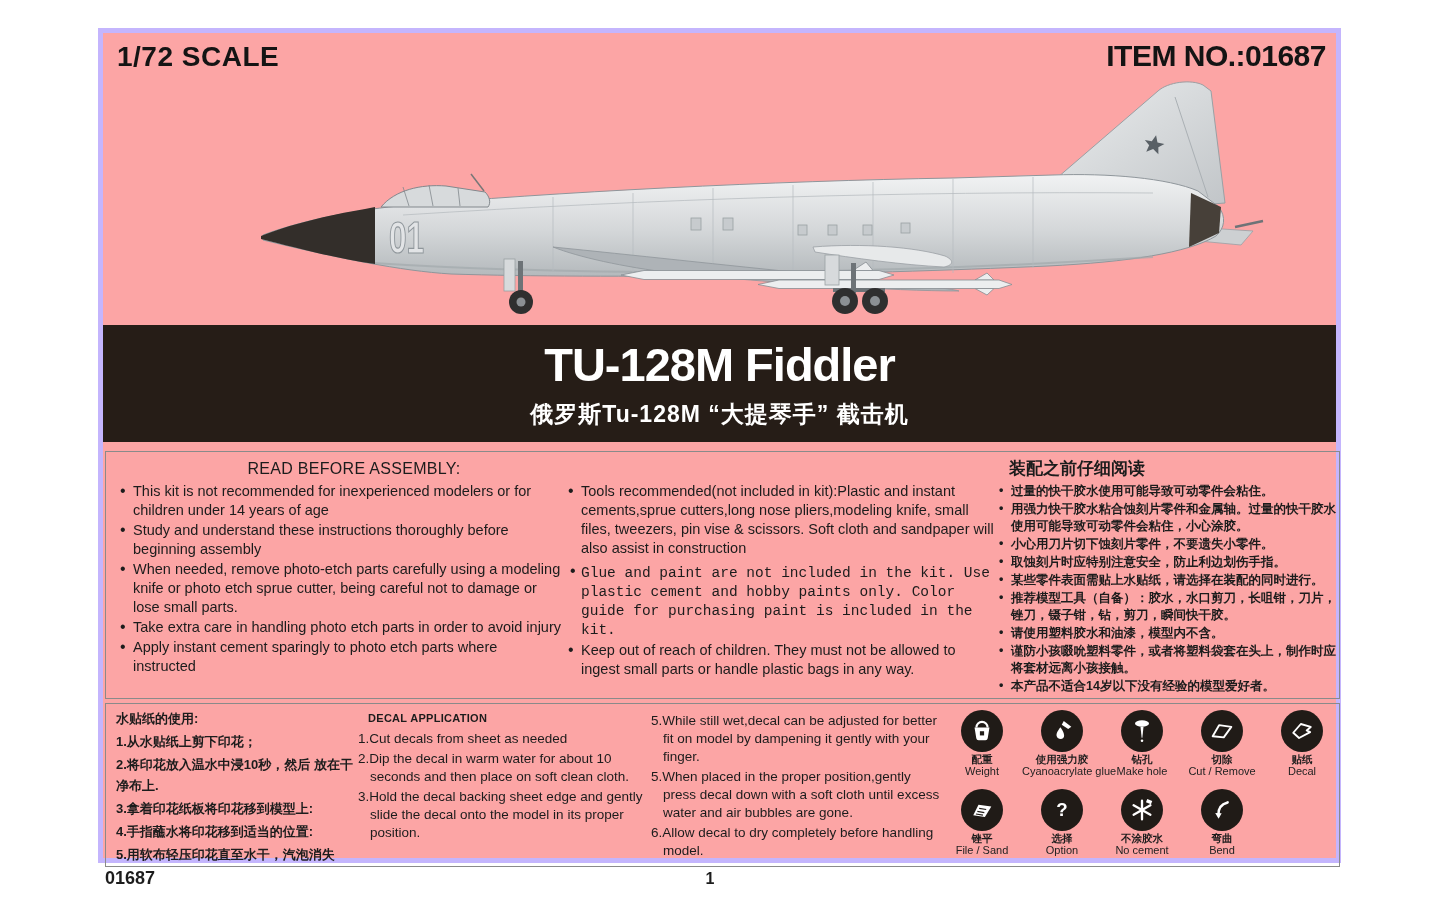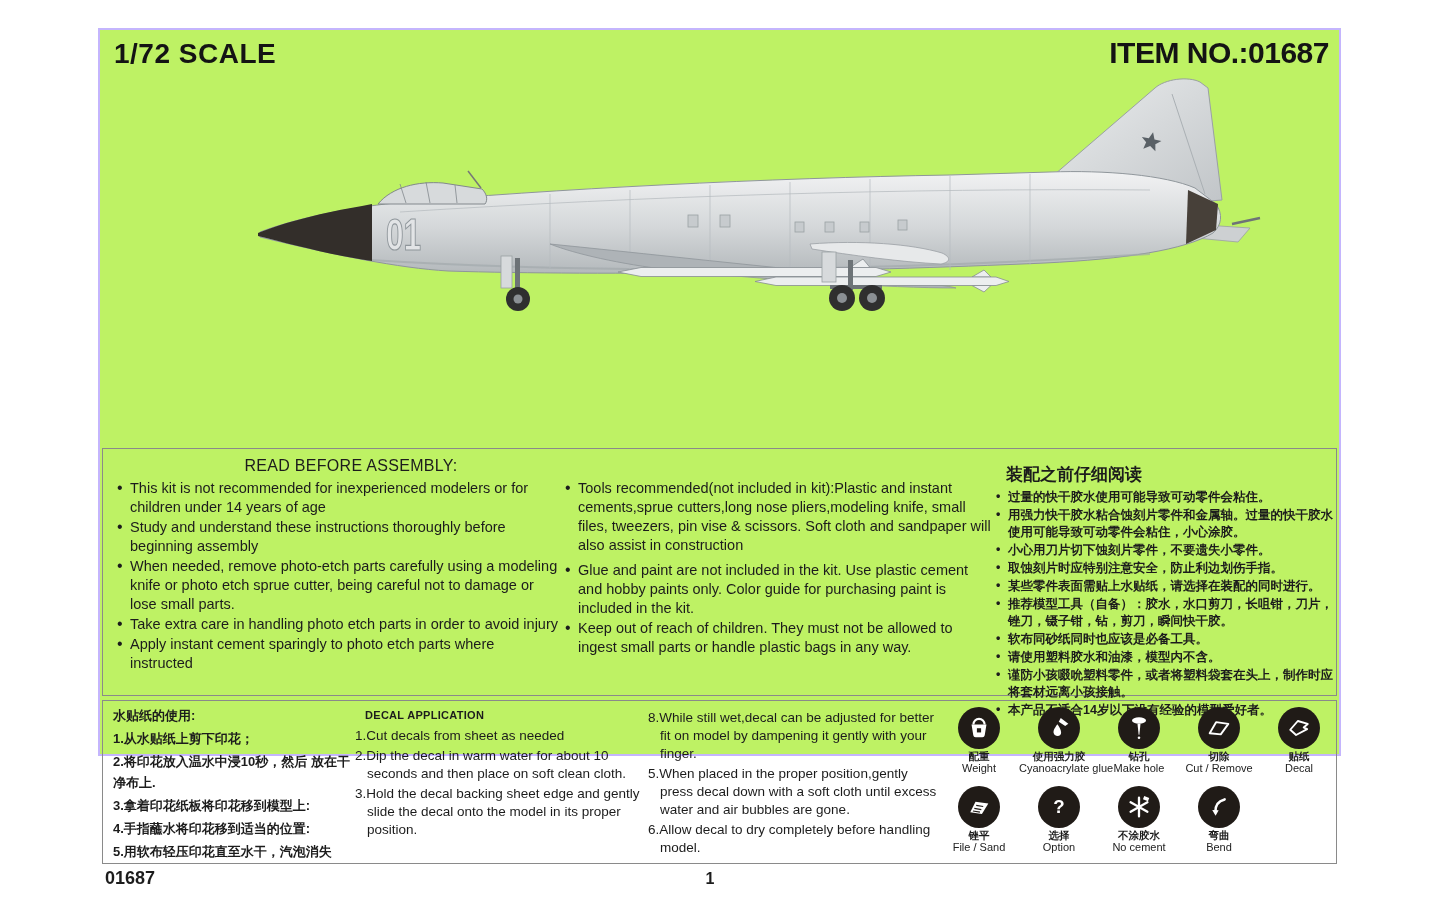--- a/index.html
+++ b/index.html
@@ -1,33 +1,33 @@
 <!DOCTYPE html>
 <html><head>
 <meta charset="utf-8">
 <style>
   html,body{margin:0;padding:0;background:#ffffff;}
   body{width:1440px;height:900px;position:relative;overflow:hidden;
        font-family:"Liberation Sans",sans-serif;color:#1c1c1c;}
-  .frame{position:absolute;left:98px;top:28px;width:1243px;height:728px;
-         border:2px solid #c4b5fd;background:#bef264;box-sizing:border-box;}
+  .frame{position:absolute;left:98px;top:28px;width:1243px;height:835px;
+         border:5px solid #c4b5fd;background:#fca5a5;box-sizing:border-box;}
   .scale-label{position:absolute;left:14px;top:8px;font-size:28px;font-weight:800;
                letter-spacing:.5px;color:#141414;}
   .item-no{position:absolute;right:10px;top:6px;font-size:30px;font-weight:800;
            letter-spacing:-.5px;color:#141414;}
   .plane{position:absolute;left:150px;top:42px;width:1012px;height:252px;}
   .banner{position:absolute;left:0;top:292px;width:100%;height:117px;
           background:#261d17;color:#fff;text-align:center;}
   .banner .title{margin:0;padding-top:12px;font-size:47px;font-weight:800;letter-spacing:-1px;}
   .banner .subtitle{font-size:23px;font-weight:700;margin-top:7px;letter-spacing:1px;}
   .notes-box{position:absolute;left:2px;top:418px;width:1235px;height:248px;
              border:1px solid #8a8a8a;box-sizing:border-box;}
   .col-en1{position:absolute;left:14px;top:8px;width:442px;}
   .col-en2{position:absolute;left:462px;top:30px;width:430px;}
-  .col-cn{position:absolute;left:893px;top:14px;width:338px;}
+  .col-cn{position:absolute;left:893px;top:5px;width:338px;}
   .en-heading{font-size:16px;margin:0 0 4px 26px;letter-spacing:.3px;text-align:center;}
   .bullet{position:relative;padding-left:13px;font-size:14.5px;line-height:19px;margin-bottom:1px;}
   .bullet::before{content:"\2022";position:absolute;left:0;top:-1px;font-size:16px;}
   .cn-heading{font-size:17px;font-weight:700;margin:0 0 3px 10px;}
   .cn-bullet{position:relative;padding-left:12px;font-size:12.5px;font-weight:700;
              line-height:17px;margin-bottom:1px;}
   .cn-bullet::before{content:"\2022";position:absolute;left:0;top:-1px;}
   .decal-box{position:absolute;left:2px;top:670px;width:1235px;height:164px;
              border:1px solid #8a8a8a;box-sizing:border-box;}
   .decal-cn{position:absolute;left:10px;top:4px;width:238px;font-size:13px;font-weight:700;line-height:21px;}
@@ -130,44 +130,47 @@
       <rect x="580" y="213" width="52" height="4" fill="#6d7377"></rect>
       <circle cx="592" cy="226" r="13" fill="#2f2f2f"></circle>
         <circle cx="592" cy="226" r="5" fill="#8b9094"></circle>
       <circle cx="622" cy="226" r="13" fill="#2f2f2f"></circle>
         <circle cx="622" cy="226" r="5" fill="#8b9094"></circle>
     </g>
 
     <path d="M938 118 L968 132 L966 158 L936 172 Z" fill="#474039"></path>
   </svg>
 
+  <div class="banner">
+    <h1 class="title">TU-128M Fiddler</h1>
+    <div class="subtitle">俄罗斯Tu-128M “大提琴手” 截击机</div>
+  </div>
 
   <div class="notes-box">
     <div class="col-en1">
       <p class="en-heading">READ BEFORE ASSEMBLY:</p>
       <div class="bullet">This kit is not recommended for inexperienced modelers or for children under 14 years of age</div>
       <div class="bullet">Study and understand these instructions thoroughly before beginning assembly</div>
       <div class="bullet">When needed, remove photo-etch parts carefully using a modeling knife or photo etch sprue cutter, being careful not to damage or lose small parts.</div>
       <div class="bullet">Take extra care in handling photo etch parts in order to avoid injury</div>
       <div class="bullet">Apply instant cement sparingly to photo etch parts where instructed</div>
     </div>
     <div class="col-en2">
       <div class="bullet" style="margin-bottom:6px;">Tools recommended(not included in kit):Plastic and instant cements,sprue cutters,long nose pliers,modeling knife, small files, tweezers, pin vise &amp; scissors. Soft cloth and sandpaper will also assist in construction</div>
-      <div class="bullet" style="">Glue and paint are not included in the kit. Use plastic cement and hobby paints only. Color guide for purchasing paint is included in the kit.</div>
+      <div class="bullet" style="font-family:Liberation Mono, monospace;">Glue and paint are not included in the kit. Use plastic cement and hobby paints only. Color guide for purchasing paint is included in the kit.</div>
       <div class="bullet">Keep out of reach of  children. They must not be allowed to ingest small parts or handle plastic bags in any way.</div>
     </div>
     <div class="col-cn">
       <p class="cn-heading">装配之前仔细阅读</p>
       <div class="cn-bullet">过量的快干胶水使用可能导致可动零件会粘住。</div>
       <div class="cn-bullet">用强力快干胶水粘合蚀刻片零件和金属轴。过量的快干胶水使用可能导致可动零件会粘住，小心涂胶。</div>
       <div class="cn-bullet">小心用刀片切下蚀刻片零件，不要遗失小零件。</div>
       <div class="cn-bullet">取蚀刻片时应特别注意安全，防止利边划伤手指。</div>
       <div class="cn-bullet">某些零件表面需贴上水贴纸，请选择在装配的同时进行。</div>
       <div class="cn-bullet">推荐模型工具（自备）：胶水，水口剪刀，长咀钳，刀片，锉刀，镊子钳，钻，剪刀，瞬间快干胶。</div>
-      <div class="cn-bullet">软布同砂纸同时也应该是必备工具。</div>
       <div class="cn-bullet">请使用塑料胶水和油漆，模型内不含。</div>
       <div class="cn-bullet">谨防小孩啜吮塑料零件，或者将塑料袋套在头上，制作时应将套材远离小孩接触。</div>
       <div class="cn-bullet">本产品不适合14岁以下没有经验的模型爱好者。</div>
     </div>
   </div>
 
   <div class="decal-box">
     <div class="decal-cn">
       <div class="line">水贴纸的使用:</div>
       <div class="line">1.从水贴纸上剪下印花；</div>
@@ -176,21 +179,21 @@
       <div class="line">4.手指蘸水将印花移到适当的位置:</div>
       <div class="line">5.用软布轻压印花直至水干，汽泡消失</div>
     </div>
     <div class="decal-mid">
       <p class="decal-heading">DECAL APPLICATION</p>
       <div class="step">1.Cut decals from sheet as needed</div>
       <div class="step">2.Dip the decal in warm water for about 10 seconds and then place on soft clean cloth.</div>
       <div class="step">3.Hold the decal backing sheet edge and gently slide the decal onto the model in its proper position.</div>
     </div>
     <div class="decal-right">
-      <div class="step">8.While still wet,decal can be adjusted for better fit on model by dampening it gently with your finger.</div>
+      <div class="step">5.While still wet,decal can be adjusted for better fit on model by dampening it gently with your finger.</div>
       <div class="step">5.When placed in the proper position,gently press decal down with a soft cloth until excess water and air bubbles are gone.</div>
       <div class="step">6.Allow decal to dry completely before handling model.</div>
     </div>
 
     <div class="legend">
 
       <div class="legend-item">
         <div class="icon-circle">
           <svg viewBox="0 0 24 24">
               <path d="M7.2 9a4.8 4.8 0 0 1 9.6 0" fill="none" stroke="#fff" stroke-width="1.8"></path>

